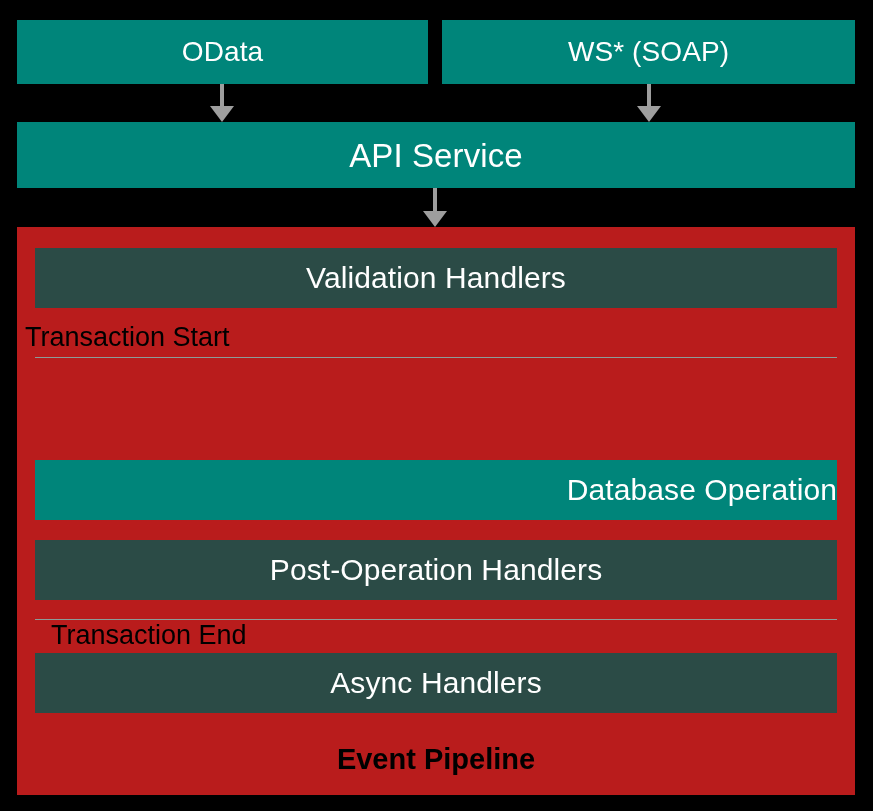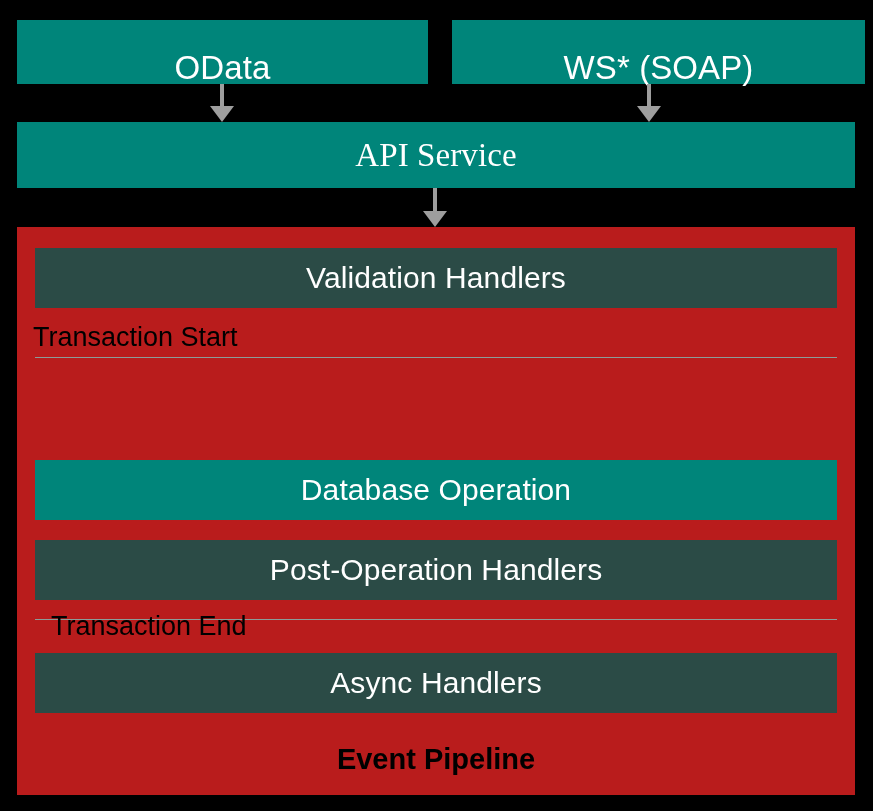--- a/index.html
+++ b/index.html
@@ -35,35 +35,33 @@
     display: block;
     line-height: 1;
     white-space: nowrap;
   }
 
   
   .channel-box {
     top: 20px;
     height: 64px;
     background: #00857A;
-    font-size: 33px;
-    align-items: flex-end;
+    font-size: 28px;
   }
   #box-odata  { left: 17px;  width: 411px; }
-  #box-soap   { left: 452px; width: 413px; }
+  #box-soap   { left: 442px; width: 413px; }
 
   
   #box-api-service {
     left: 17px;
     top: 122px;
     width: 838px;
     height: 66px;
     background: #00857A;
     font-size: 33px;
-    font-family: Liberation Serif, serif;
   }
 
   
   .arrow {
     position: absolute;
     width: 24px;
   }
   .arrow .shaft {
     position: absolute;
     left: 10px;
@@ -106,34 +104,34 @@
     left: 18px;
     width: 802px;
     height: 60px;
     font-size: 30px;
   }
   .handler-dark { background: #2B4B46; }
   .handler-teal { background: #00857A; }
 
   #box-validation-handlers { top: 21px; }
   #box-pre-operation       { top: 153px; }
-  #box-database-operation  { top: 233px; }
+  #box-database-operation  { top: 233px; justify-content: flex-end; }
   #box-post-operation      { top: 313px; justify-content: center; }
   #box-async-handlers      { top: 426px; }
 
   
   .txn-label {
     position: absolute;
     color: #000000;
     font-size: 27px;
     line-height: 1;
     white-space: nowrap;
   }
-  #txn-start-label { left: 16px; top: 97px; }
-  #txn-end-label   { left: 34px; top: 386px; }
+  #txn-start-label { left: 8px; top: 97px; }
+  #txn-end-label   { left: 34px; top: 395px; }
 
   .txn-rule {
     position: absolute;
     left: 18px;
     width: 802px;
     height: 1px;
     background: #8C9C99;
   }
   #txn-start-rule { top: 130px; }
   #txn-end-rule   { top: 392px; }

